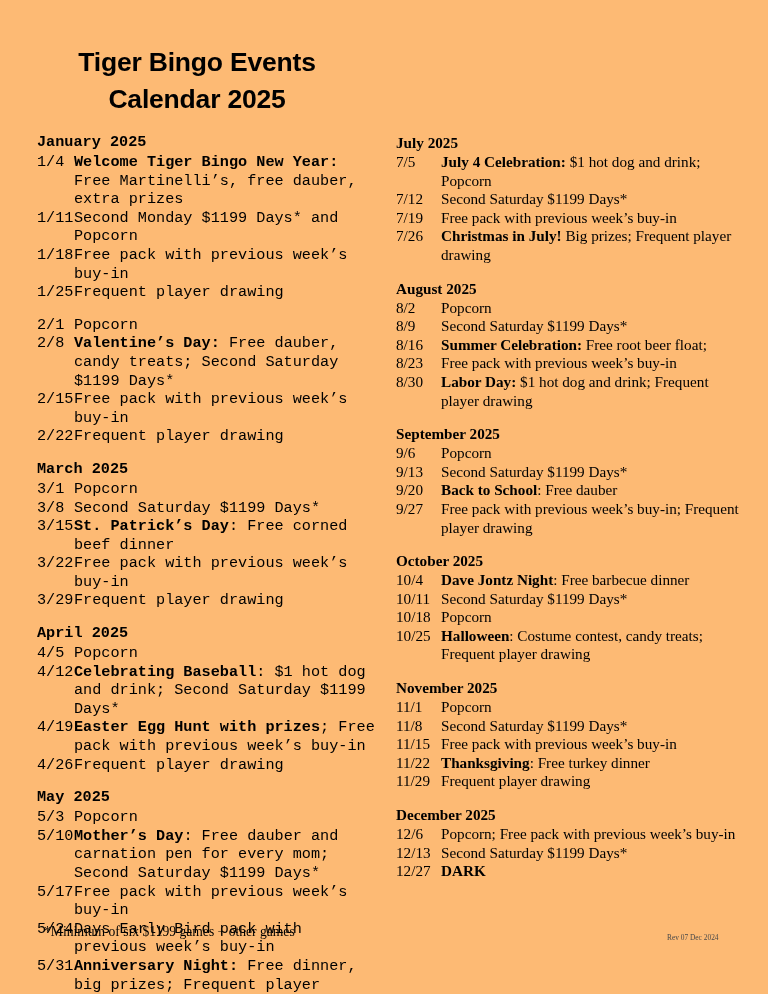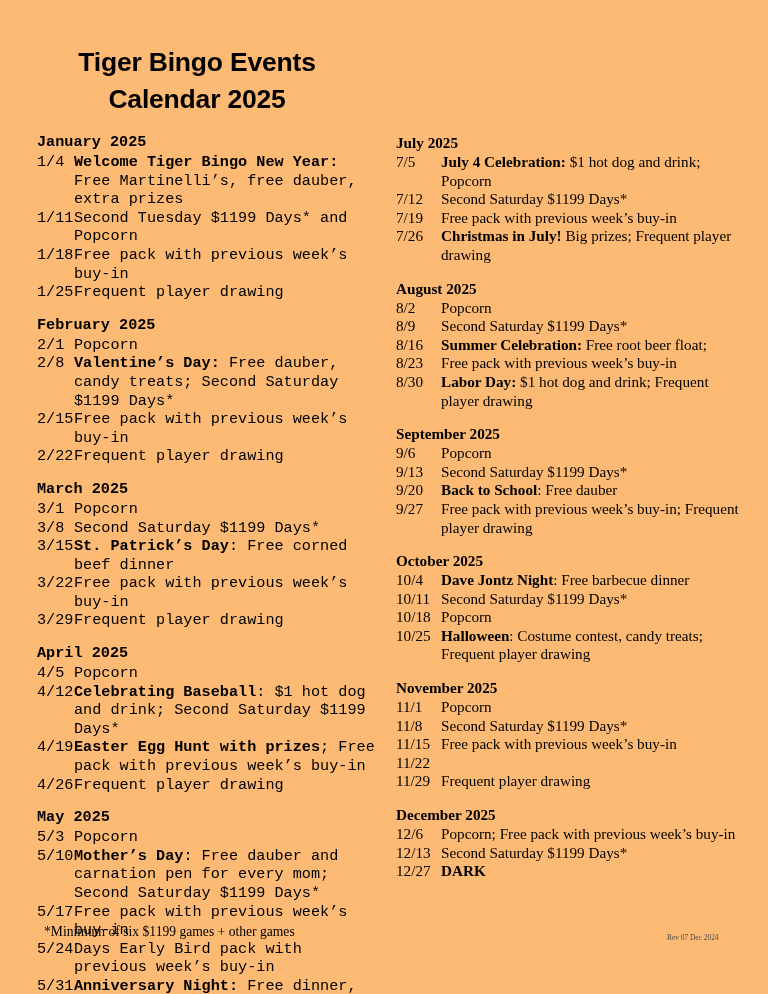--- a/index.html
+++ b/index.html
@@ -108,33 +108,32 @@
 
   <div class="col col-left" id="col-left">
       <div class="month">
         <div class="month-head">January 2025</div>
         <div class="event">
           <span class="ev-date">1/4</span>
           <span class="ev-text"><b>Welcome Tiger Bingo New Year:</b> Free Martinelli’s, free dauber, extra prizes</span>
         </div>
         <div class="event">
           <span class="ev-date">1/11</span>
-          <span class="ev-text">Second Tuesday $1199 Days* and Popcorn</span>
+          <span class="ev-text">Second Monday $1199 Days* and Popcorn</span>
         </div>
         <div class="event">
           <span class="ev-date">1/18</span>
           <span class="ev-text">Free pack with previous week’s buy-in</span>
         </div>
         <div class="event">
           <span class="ev-date">1/25</span>
           <span class="ev-text">Frequent player drawing</span>
         </div>
       </div>
       <div class="month">
-        <div class="month-head">February 2025</div>
         <div class="event">
           <span class="ev-date">2/1</span>
           <span class="ev-text">Popcorn</span>
         </div>
         <div class="event">
           <span class="ev-date">2/8</span>
           <span class="ev-text"><b>Valentine’s Day:</b> Free dauber, candy treats; Second Saturday $1199 Days*</span>
         </div>
         <div class="event">
           <span class="ev-date">2/15</span>
@@ -316,20 +315,21 @@
         <div class="event">
           <span class="ev-date">11/8</span>
           <span class="ev-text">Second Saturday $1199 Days*</span>
         </div>
         <div class="event">
           <span class="ev-date">11/15</span>
           <span class="ev-text">Free pack with previous week’s buy-in</span>
         </div>
         <div class="event">
           <span class="ev-date">11/22</span>
+          <span class="ev-text"><b>Thanksgiving</b>: Free turkey dinner</span>
         </div>
         <div class="event">
           <span class="ev-date">11/29</span>
           <span class="ev-text">Frequent player drawing</span>
         </div>
       </div>
       <div class="month">
         <div class="month-head">December 2025</div>
         <div class="event">
           <span class="ev-date">12/6</span>

